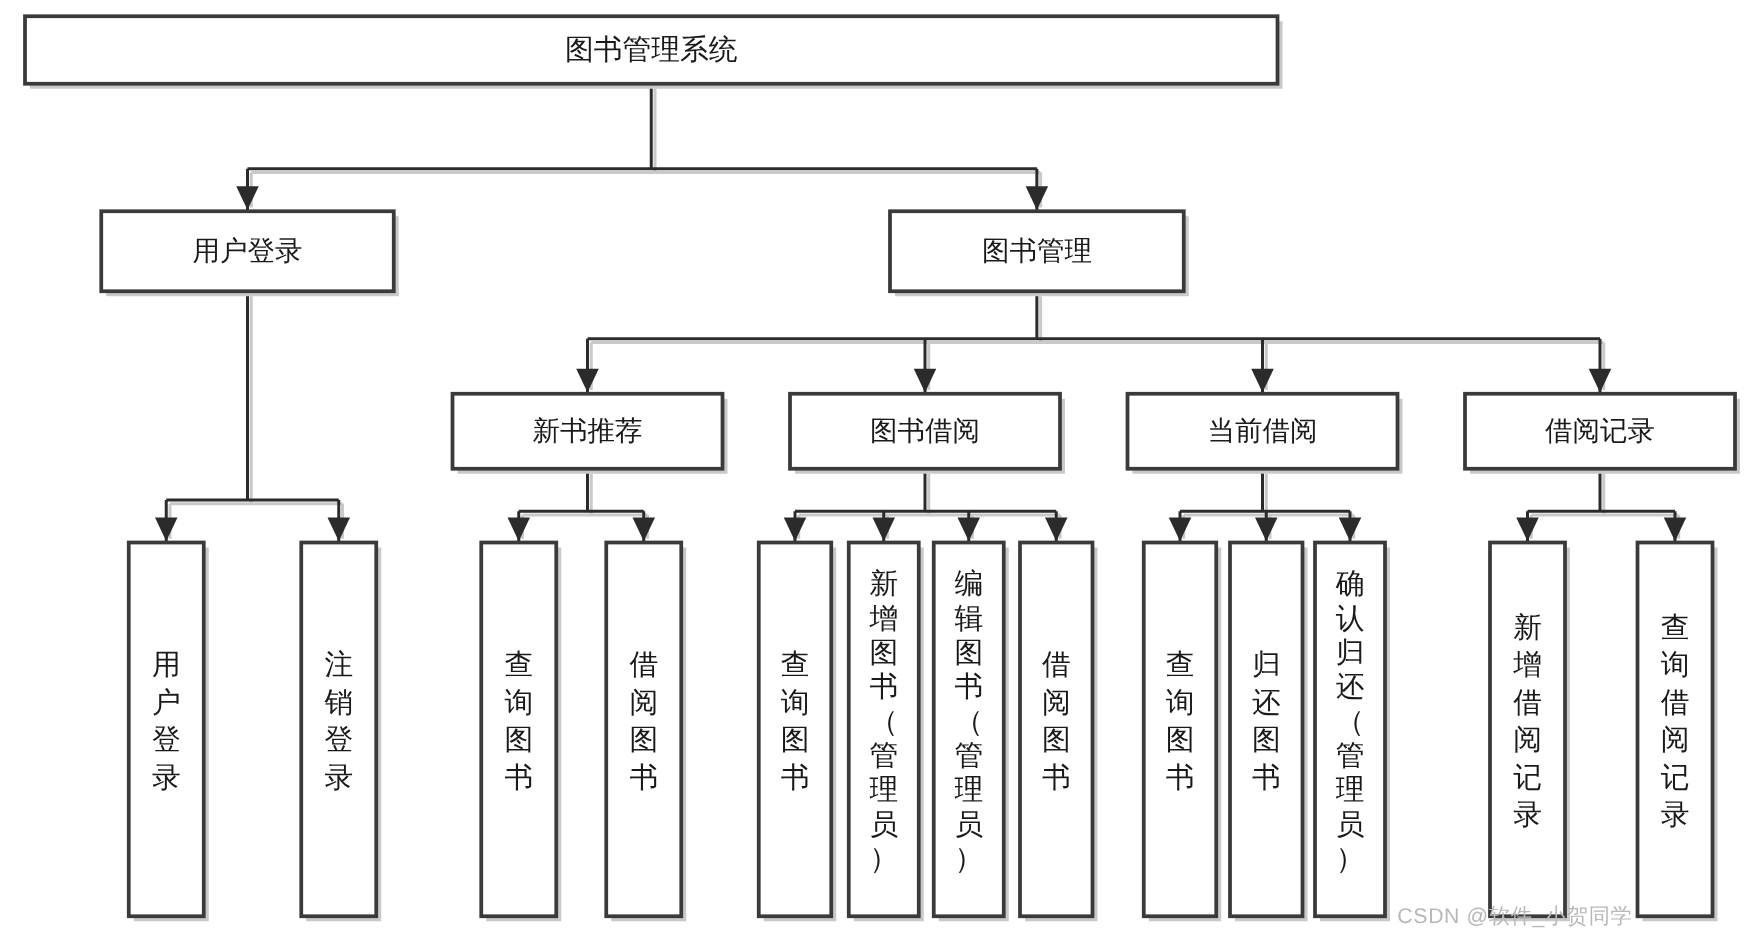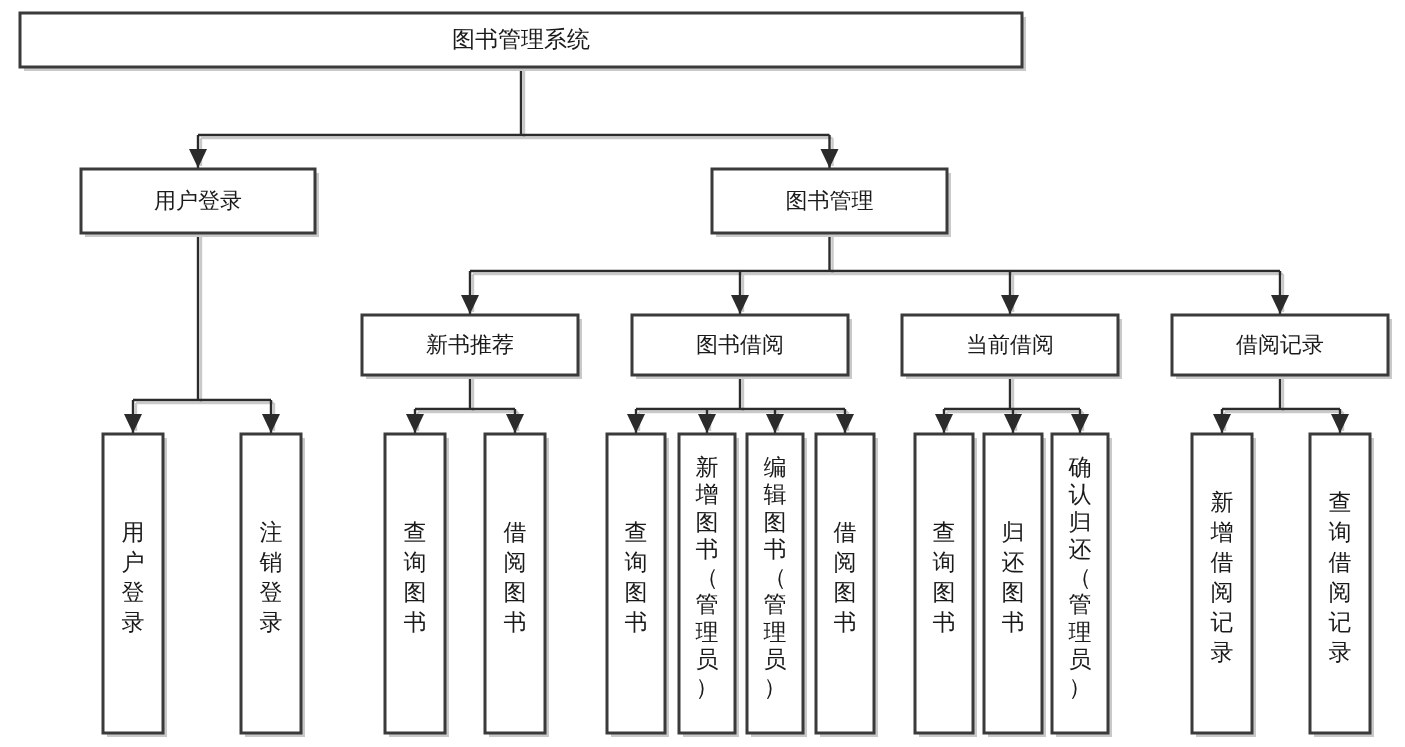--- a/index.html
+++ b/index.html
@@ -248,13 +248,14 @@
           <rect x="1192" y="434" width="60" height="299" class="node-box"></rect>
           <text x="1222" y="509.5" class="label-v" font-size="23"><tspan x="1222" dy="0">新</tspan><tspan x="1222" dy="30">增</tspan><tspan x="1222" dy="30">借</tspan><tspan x="1222" dy="30">阅</tspan><tspan x="1222" dy="30">记</tspan><tspan x="1222" dy="30">录</tspan></text>
         </g>
         <g>
           <rect x="1314" y="438" width="60" height="299" class="node-shadow"></rect>
           <rect x="1310" y="434" width="60" height="299" class="node-box"></rect>
           <text x="1340" y="509.5" class="label-v" font-size="23"><tspan x="1340" dy="0">查</tspan><tspan x="1340" dy="30">询</tspan><tspan x="1340" dy="30">借</tspan><tspan x="1340" dy="30">阅</tspan><tspan x="1340" dy="30">记</tspan><tspan x="1340" dy="30">录</tspan></text>
         </g>
       </g>
   </svg>
+  <div class="watermark">CSDN @软件_小贺同学</div>
 </div>
 
 </body></html>

